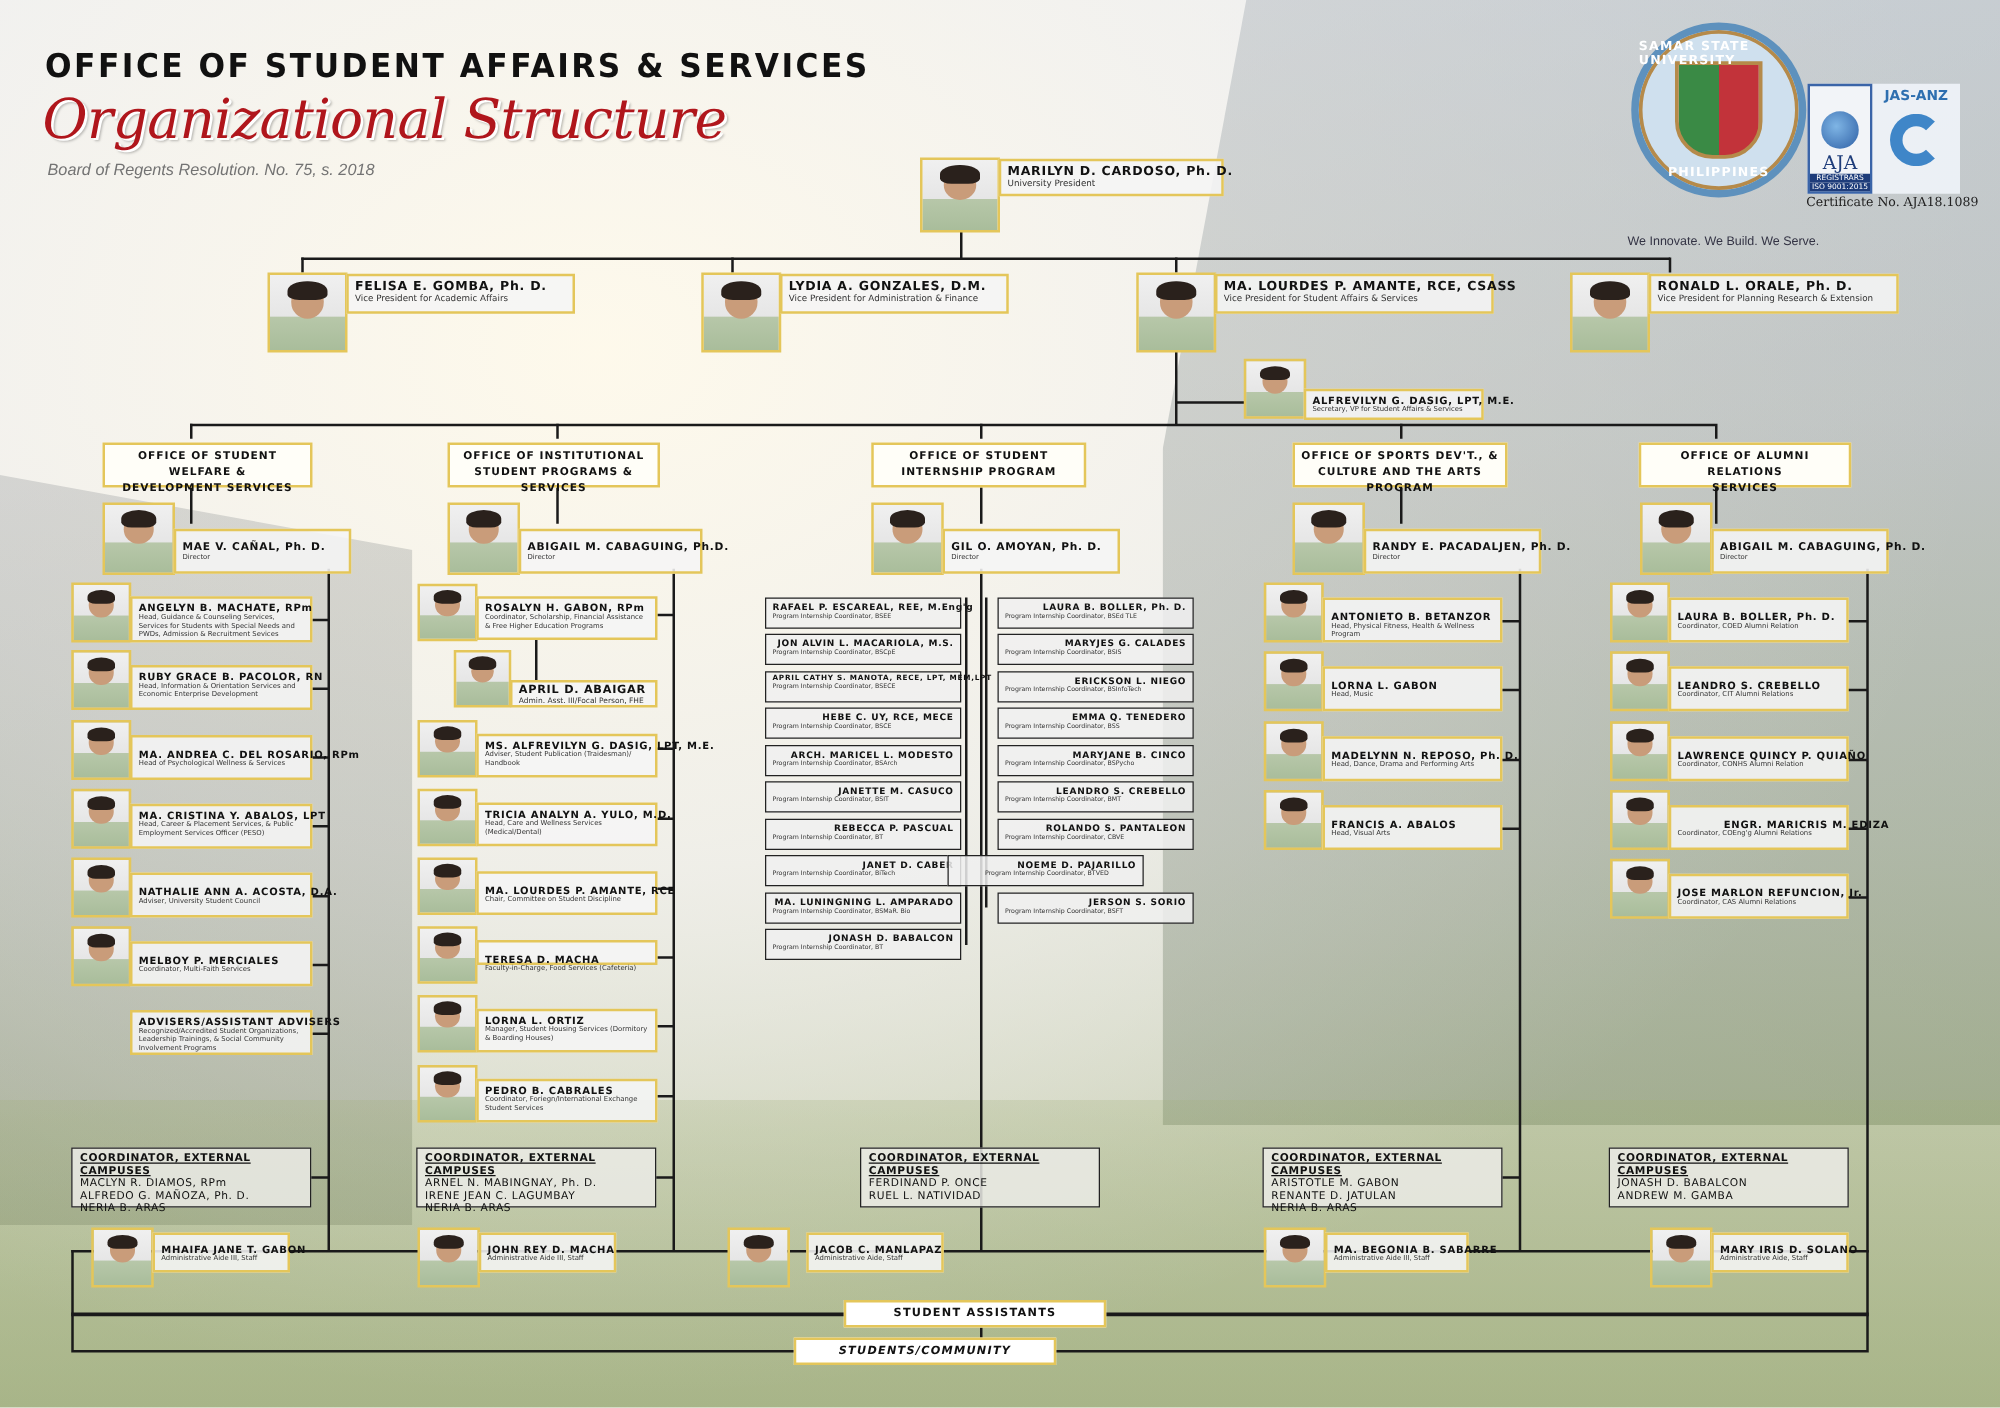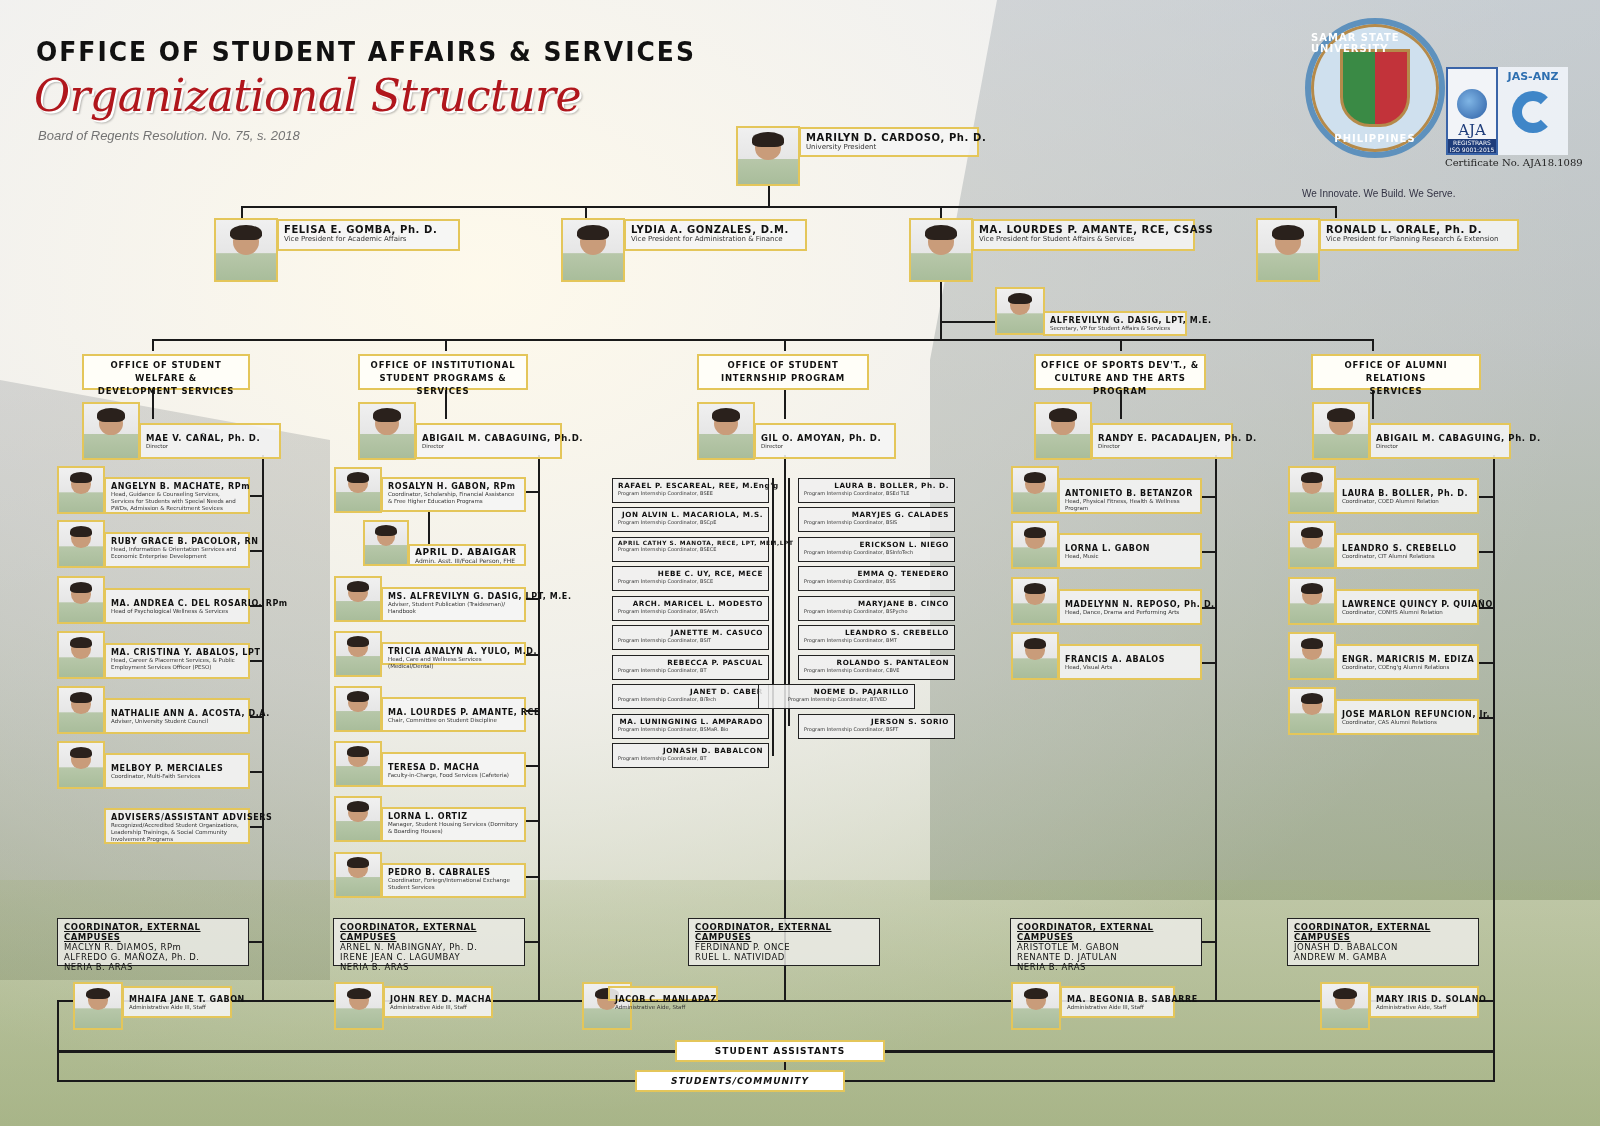--- a/index.html
+++ b/index.html
@@ -315,37 +315,37 @@
 <div class="pcard">
   <div class="photo" style="left:334px;top:576px;width:48px;height:46px;"></div>
   <div class="nbox" style="left:381px;top:587px;width:145px;height:35px;">
     <div class="nm">MS. ALFREVILYN G. DASIG, LPT, M.E.</div>
     <div class="rl">Adviser, Student Publication (Traidesman)/ Handbook</div>
   </div>
 </div>
 <div class="line" style="left:524px;top:654px;width:15px;height:2px;"></div>
 <div class="pcard">
   <div class="photo" style="left:334px;top:631px;width:48px;height:46px;"></div>
-  <div class="nbox" style="left:381px;top:642px;width:145px;height:23px;">
+  <div class="nbox" style="left:381px;top:642px;width:145px;height:35px;">
     <div class="nm">TRICIA ANALYN A. YULO, M.D.</div>
     <div class="rl">Head, Care and Wellness Services (Medical/Dental)</div>
   </div>
 </div>
 <div class="line" style="left:524px;top:710px;width:15px;height:2px;"></div>
 <div class="pcard">
   <div class="photo" style="left:334px;top:686px;width:48px;height:46px;"></div>
   <div class="nbox" style="left:381px;top:697px;width:145px;height:35px;">
     <div class="nm" style="margin-top:6px;">MA. LOURDES P. AMANTE, RCE</div>
     <div class="rl">Chair, Committee on Student Discipline</div>
   </div>
 </div>
 <div class="line" style="left:524px;top:765px;width:15px;height:2px;"></div>
 <div class="pcard">
   <div class="photo" style="left:334px;top:741px;width:48px;height:46px;"></div>
-  <div class="nbox" style="left:381px;top:752px;width:145px;height:35px;">
+  <div class="nbox" style="left:381px;top:752px;width:145px;height:20px;">
     <div class="nm" style="margin-top:6px;">TERESA D. MACHA</div>
     <div class="rl">Faculty-in-Charge, Food Services (Cafeteria)</div>
   </div>
 </div>
 <div class="line" style="left:524px;top:820px;width:15px;height:2px;"></div>
 <div class="pcard">
   <div class="photo" style="left:334px;top:796px;width:48px;height:46px;"></div>
   <div class="nbox" style="left:381px;top:807px;width:145px;height:35px;">
     <div class="nm">LORNA L. ORTIZ</div>
     <div class="rl">Manager, Student Housing Services (Dormitory &amp; Boarding Houses)</div>
@@ -494,21 +494,21 @@
   <div class="photo" style="left:1288px;top:577px;width:48px;height:48px;"></div>
   <div class="nbox" style="left:1335px;top:589px;width:144px;height:36px;">
     <div class="nm" style="margin-top:6px;">LAWRENCE QUINCY P. QUIAÑO</div>
     <div class="rl">Coordinator, CONHS Alumni Relation</div>
   </div>
 </div>
 <div class="line" style="left:1479px;top:607px;width:15px;height:2px;"></div>
 <div class="pcard">
   <div class="photo" style="left:1288px;top:632px;width:48px;height:48px;"></div>
   <div class="nbox" style="left:1335px;top:644px;width:144px;height:36px;">
-    <div class="nm" style="margin-top:6px;">ENGR. MARICRIS M. EDIZA</div>
+    <div class="nm" style="margin-top:6px;margin-left:37px;">ENGR. MARICRIS M. EDIZA</div>
     <div class="rl">Coordinator, COEng'g Alumni Relations</div>
   </div>
 </div>
 <div class="line" style="left:1479px;top:662px;width:15px;height:2px;"></div>
 <div class="pcard">
   <div class="photo" style="left:1288px;top:687px;width:48px;height:48px;"></div>
   <div class="nbox" style="left:1335px;top:699px;width:144px;height:36px;">
     <div class="nm" style="margin-top:6px;text-align:center;">JOSE MARLON REFUNCION, Jr.</div>
     <div class="rl">Coordinator, CAS Alumni Relations</div>
   </div>
@@ -556,21 +556,21 @@
 </div>
 <div class="pcard">
   <div class="photo" style="left:334px;top:982px;width:50px;height:48px;"></div>
   <div class="nbox" style="left:383px;top:986px;width:110px;height:32px;">
     <div class="nm" style="margin-top:4px;">JOHN REY D. MACHA</div>
     <div class="rl">Administrative Aide III, Staff</div>
   </div>
 </div>
 <div class="pcard">
   <div class="photo" style="left:582px;top:982px;width:50px;height:48px;"></div>
-  <div class="nbox" style="left:608px;top:986px;width:110px;height:15px;">
+  <div class="nbox" style="left:645px;top:986px;width:110px;height:32px;">
     <div class="nm" style="margin-top:4px;">JACOB C. MANLAPAZ</div>
     <div class="rl">Administrative Aide, Staff</div>
   </div>
 </div>
 <div class="pcard">
   <div class="photo" style="left:1011px;top:982px;width:50px;height:48px;"></div>
   <div class="nbox" style="left:1060px;top:986px;width:115px;height:32px;">
     <div class="nm" style="margin-top:4px;">MA. BEGONIA B. SABARRE</div>
     <div class="rl">Administrative Aide III, Staff</div>
   </div>

